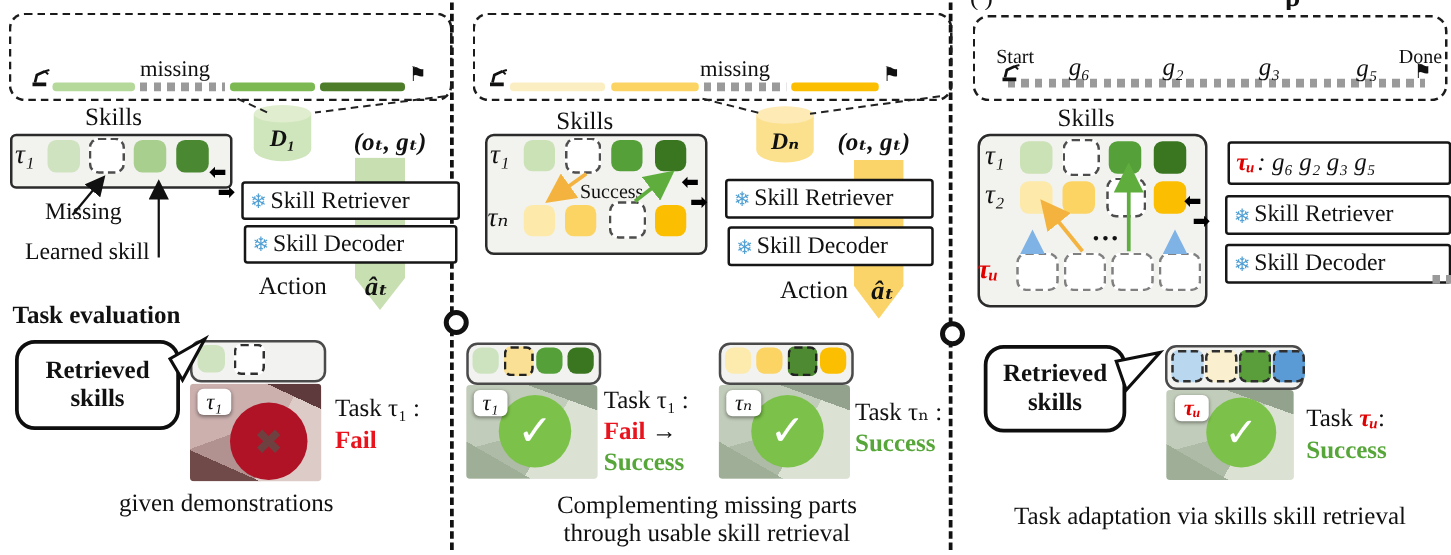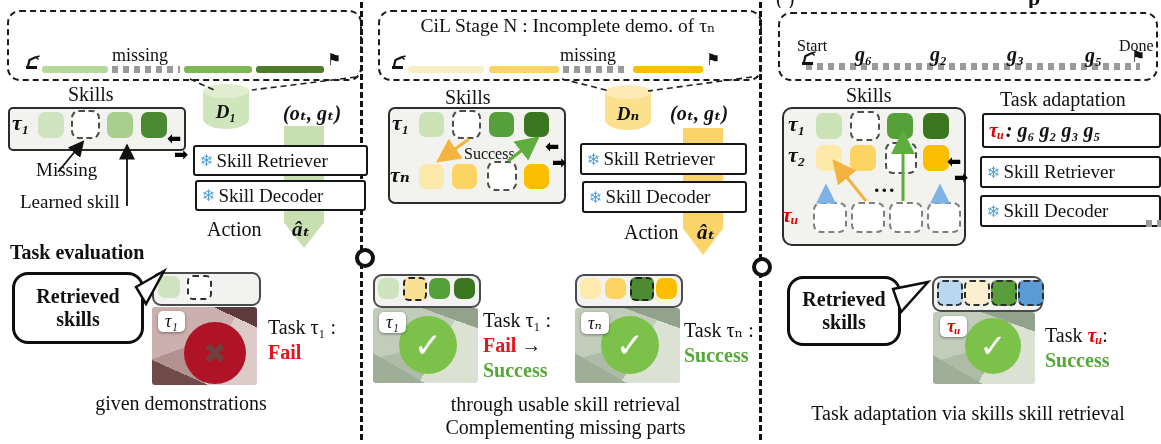--- a/index.html
+++ b/index.html
@@ -1,20 +1,20 @@
 <!DOCTYPE html>
 <html><head>
 <meta charset="utf-8">
 <style>
   html,body{margin:0;padding:0;background:#fff;}
   #fig{position:relative;width:1161px;height:444px;background:#fff;overflow:hidden;
        font-family:"Liberation Serif","DejaVu Serif","DejaVu Sans",serif;color:#111;}
   .t{position:absolute;white-space:nowrap;z-index:3;}
   .ctr{text-align:center;}
-  .it{font-style:italic;font-weight:bold;}
+  .it{font-style:italic;}
   .b{font-weight:bold;}
   .red{color:#e8131c;font-weight:bold;}
   .taured{color:#e00000;font-weight:bold;font-style:italic;}
   .grn{color:#57a639;font-weight:bold;}
   .dashbox{position:absolute;border:2.5px dashed #1b1b1b;border-radius:13px;z-index:1;}
   .panelbox{position:absolute;background:#f2f2ef;border:2px solid #2b2b2b;border-radius:7px;z-index:1;}
   .wbox{position:absolute;background:#fff;border:2px solid #161616;border-radius:3px;display:flex;
         align-items:center;padding-left:5px;font-size:19px;z-index:2;}
   .flake{color:#4f9fd4;font-family:"DejaVu Sans",sans-serif;margin-right:3px;font-size:16px;}
   .sq{position:absolute;border-radius:7px;z-index:2;}
@@ -128,21 +128,20 @@
   <div class="mark" style="left:184px;top:322px;width:62px;height:62px;background:#b01226;color:#6f4040;font-size:28px;font-weight:bold;">✖</div>
   <div class="evtx" style="left:268px;top:315px;">
     <div>Task τ₁ :</div>
     <div class="red">Fail</div>
   </div>
   <div class="cap" style="left:5px;top:392px;width:352px;">
     <div>given demonstrations</div>
   </div>
 
   <div class="dashbox" style="left:378px;top:10px;width:380px;height:67px;"></div>
-  <div class="stitle" style="left:378px;top:14px;width:380px;">CiL Stage N : Incomplete demo. of τₙ</div>
   <div class="t" style="left:560px;top:45px;font-size:18px;">missing</div>
   <svg class="robot" style="left:390px;top:52px;" width="18" height="18" viewBox="0 0 18 18">
     <rect x="2" y="14" width="11" height="3" fill="#111"></rect>
     <path d="M4 14 L5.5 8 L12 5" stroke="#111" stroke-width="2.2" fill="none"></path>
     <path d="M12 5 l3.5 -1 M12 5 l2.5 2.5" stroke="#111" stroke-width="1.6" fill="none"></path>
   </svg>
   <div class="tl" style="left:408px;top:66px;width:76px;background:#fbeec2;"></div>
   <div class="tl" style="left:489px;top:66px;width:70px;background:#fcd464;"></div>
   <div class="dots" style="left:563px;top:66px;width:66px;"></div>
   <div class="tl" style="left:633px;top:66px;width:70px;background:#fcbe00;"></div>
@@ -202,22 +201,22 @@
   <div class="dsq" style="left:630px;top:277px;width:20px;height:20px;background:#4d8a31;border-color:#222;border-radius:6px;"></div>
   <div class="sq" style="left:656px;top:278px;width:21px;height:21px;background:#fcbe00;"></div>
   <div class="img imgok" style="left:575px;top:308px;width:105px;height:75px;"></div>
   <div class="tag" style="left:581px;top:312px;">τₙ</div>
   <div class="mark" style="left:601px;top:316px;width:58px;height:58px;background:#7cc24a;color:#fff;font-size:34px;font-weight:bold;">✓</div>
   <div class="evtx" style="left:684px;top:318px;">
     <div>Task τₙ :</div>
     <div class="grn">Success</div>
   </div>
   <div class="cap" style="left:378px;top:393px;width:375px;">
+    <div>Complementing missing parts</div>
     <div>through usable skill retrieval</div>
-    <div>Complementing missing parts</div>
   </div>
 
   <div class="dashbox" style="left:778px;top:12px;width:376px;height:65px;"></div>
   <div class="t" style="left:797px;top:37px;font-size:16px;">Start</div>
   <div class="t" style="left:1119px;top:37px;font-size:16px;">Done</div>
   <div class="t it" style="left:855px;top:43px;font-size:20px;">g₆</div>
   <div class="t it" style="left:930px;top:43px;font-size:20px;">g₂</div>
   <div class="t it" style="left:1007px;top:43px;font-size:20px;">g₃</div>
   <div class="t it" style="left:1085px;top:44px;font-size:20px;">g₅</div>
   <svg class="robot" style="left:800px;top:48px;" width="18" height="18" viewBox="0 0 18 18">
@@ -242,21 +241,20 @@
   <div class="sq" style="left:923px;top:145px;width:26px;height:26px;background:#fcbe00;"></div>
   <div class="t b" style="left:874px;top:172px;font-size:22px;letter-spacing:2px;">...</div>
   <div class="t taured" style="left:782px;top:202px;font-size:22px;">τᵤ</div>
   <div class="dsq" style="left:813px;top:202px;width:30px;height:27px;border-color:#808080;"></div>
   <div class="dsq" style="left:851px;top:202px;width:30px;height:27px;border-color:#808080;"></div>
   <div class="dsq" style="left:889px;top:202px;width:30px;height:27px;border-color:#808080;"></div>
   <div class="dsq" style="left:927px;top:202px;width:30px;height:27px;border-color:#808080;"></div>
   <div class="darr" style="left:947px;top:154px;">⬅</div>
   <div class="darr" style="left:954px;top:170px;">➡</div>
 
-  <div class="t" style="left:1000px;top:88px;font-size:20px;">Task adaptation</div>
   <div class="wbox" style="left:982px;top:113px;width:170px;height:31px;font-size:20px;">
     <span class="taured" style="margin-right:2px;">τᵤ</span>
     <span class="it">: g₆ g₂ g₃ g₅</span>
   </div>
   <div class="wbox" style="left:980px;top:156px;width:172px;height:28px;">
     <span class="flake">❄</span>
     <span>Skill Retriever</span>
   </div>
   <div class="wbox" style="left:980px;top:195px;width:172px;height:28px;">
     <span class="flake">❄</span>

